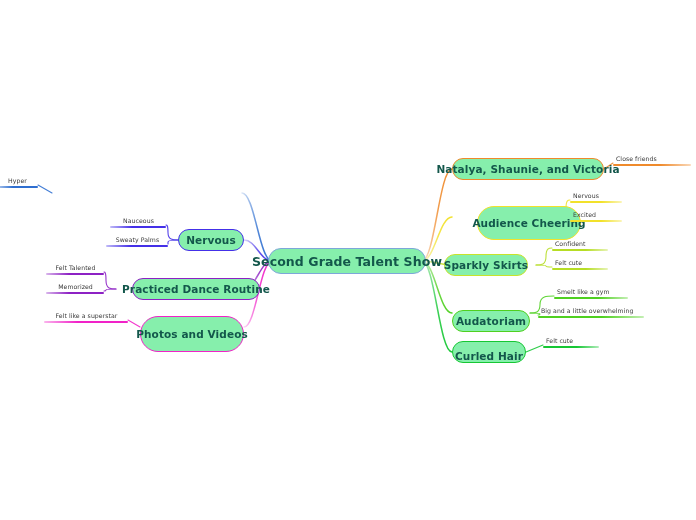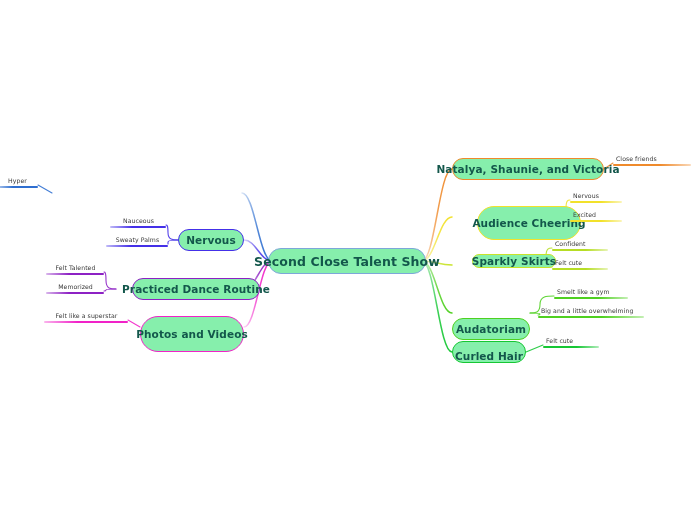--- a/index.html
+++ b/index.html
@@ -131,52 +131,52 @@
       <path d="M 272 261 C 260.24 261, 255.76 240, 244 240" fill="none" stroke="url(#g6)" stroke-width="1.5" stroke-linecap="round"></path>
       <path d="M 178 240 C 173 240, 168 240, 168 232.5 C 168 225, 167 225, 166 225" fill="none" stroke="#4430e8" stroke-width="1.1" stroke-opacity="0.9" stroke-linecap="round" stroke-linejoin="round"></path>
       <path d="M 178 240 C 173 240, 168 240, 168 242 C 168 244, 168 244, 168 244" fill="none" stroke="#4430e8" stroke-width="1.1" stroke-opacity="0.9" stroke-linecap="round" stroke-linejoin="round"></path>
       <path d="M 272 261 C 260.24 261, 255.76 289, 244 289" fill="none" stroke="url(#g7)" stroke-width="1.5" stroke-linecap="round"></path>
       <path d="M 116 289 C 111 289, 106 289, 106 280.5 C 106 272, 105 272, 104 272" fill="none" stroke="#8d21c4" stroke-width="1.1" stroke-opacity="0.9" stroke-linecap="round" stroke-linejoin="round"></path>
       <path d="M 116 289 C 111 289, 106 289, 106 290 C 106 291, 105 291, 104 291" fill="none" stroke="#8d21c4" stroke-width="1.1" stroke-opacity="0.9" stroke-linecap="round" stroke-linejoin="round"></path>
       <path d="M 272 261 C 260.24 261, 255.76 327, 244 327" fill="none" stroke="url(#g8)" stroke-width="1.5" stroke-linecap="round"></path>
       <path d="M 140 327 L 128 320" fill="none" stroke="#f122c8" stroke-width="1.1" stroke-opacity="0.9" stroke-linecap="round" stroke-linejoin="round"></path>
     </svg>
 <div class="node root" style="left: 268px; top: 248px; width: 158px; height: 26px; border-color: rgb(125, 167, 217);">
-      <span>Second Close Talent Show</span>
+      <span>Second Grade Talent Show</span>
     </div>
     <div class="node branch" style="left: 452px; top: 158px; width: 152px; height: 22px; border-color: rgb(239, 138, 43);">
       <span>Natalya, Shaunie, and Victoria</span>
     </div>
     <div class="leaf" style="left: 613px; top: 155px; width: 78px;">
       <span class="lbl">Close friends</span>
       <span class="rule" style="background: linear-gradient(to right, rgb(239, 138, 43) 0%, rgb(239, 138, 43) 60%, rgba(239, 138, 43, 0.333) 100%);"></span>
     </div>
     <div class="node branch" style="left: 452px; top: 206px; width: 104px; height: 34px; border-color: rgb(242, 225, 42); margin-left: 25px;">
       <span>Audience Cheering</span>
     </div>
     <div class="leaf" style="left: 570px; top: 192px; width: 52px;">
       <span class="lbl">Nervous</span>
       <span class="rule" style="background: linear-gradient(to right, rgb(242, 225, 42) 0%, rgb(242, 225, 42) 60%, rgba(242, 225, 42, 0.333) 100%);"></span>
     </div>
     <div class="leaf" style="left: 570px; top: 211px; width: 52px;">
       <span class="lbl">Excited</span>
       <span class="rule" style="background: linear-gradient(to right, rgb(242, 225, 42) 0%, rgb(242, 225, 42) 60%, rgba(242, 225, 42, 0.333) 100%);"></span>
     </div>
-    <div class="node branch" style="left: 472px; top: 254px; width: 84px; height: 14px; border-color: rgb(201, 227, 41);">
+    <div class="node branch" style="left: 444px; top: 254px; width: 84px; height: 22px; border-color: rgb(201, 227, 41);">
       <span>Sparkly Skirts</span>
     </div>
     <div class="leaf" style="left: 552px; top: 240px; width: 56px;">
       <span class="lbl">Confident</span>
       <span class="rule" style="background: linear-gradient(to right, rgb(182, 221, 36) 0%, rgb(182, 221, 36) 60%, rgba(182, 221, 36, 0.333) 100%);"></span>
     </div>
     <div class="leaf" style="left: 552px; top: 259px; width: 56px;">
       <span class="lbl">Felt cute</span>
       <span class="rule" style="background: linear-gradient(to right, rgb(182, 221, 36) 0%, rgb(182, 221, 36) 60%, rgba(182, 221, 36, 0.333) 100%);"></span>
     </div>
-    <div class="node branch" style="left: 452px; top: 318px; width: 78px; height: 22px; border-color: rgb(79, 208, 32); align-items: center;">
+    <div class="node branch" style="left: 452px; top: 310px; width: 78px; height: 22px; border-color: rgb(79, 208, 32); align-items: center;">
       <span>Audatoriam</span>
     </div>
     <div class="leaf" style="left: 554px; top: 288px; width: 74px;">
       <span class="lbl">Smelt like a gym</span>
       <span class="rule" style="background: linear-gradient(to right, rgb(79, 208, 32) 0%, rgb(79, 208, 32) 60%, rgba(79, 208, 32, 0.333) 100%);"></span>
     </div>
     <div class="leaf" style="left: 538px; top: 307px; width: 106px;">
       <span class="lbl">Big and a little overwhelming</span>
       <span class="rule" style="background: linear-gradient(to right, rgb(79, 208, 32) 0%, rgb(79, 208, 32) 60%, rgba(79, 208, 32, 0.333) 100%);"></span>
     </div>

